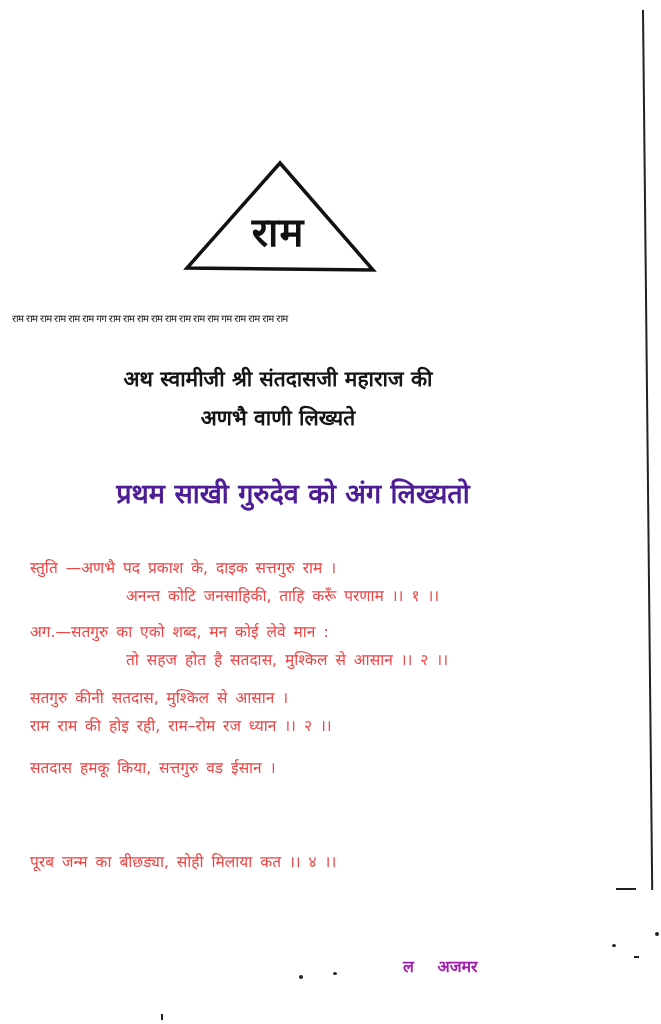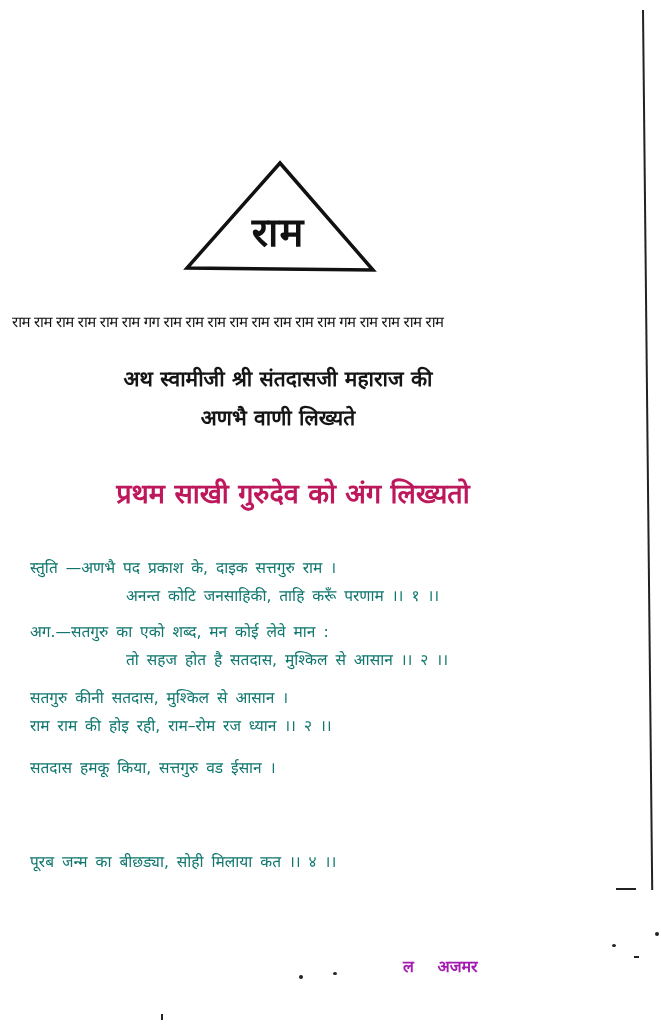--- a/index.html
+++ b/index.html
@@ -8,34 +8,34 @@
       font-family: "DejaVu Sans", sans-serif; color: #111;
     }
     .page { position: absolute; left: 0; top: 0; width: 661px; height: 740px; }
     .triangle { position: absolute; left: 183px; top: 160px; width: 194px; height: 112px; }
     .tri-label {
       position: absolute; left: 228px; top: 203px; width: 100px; text-align: center;
       font-size: 40px; font-weight: bold; letter-spacing: 1px; color: #111;
     }
     .ram-row {
       position: absolute; left: 12px; top: 311px; width: 540px; white-space: nowrap;
-      font-family: "DejaVu Serif", serif; font-size: 15px; letter-spacing: -0.6px; color: #111;
+      font-family: "DejaVu Serif", serif; font-size: 10px; letter-spacing: -0.6px; color: #111;
     }
     .heading1 {
       position: absolute; left: 0; width: 661px; text-align: center;
       font-size: 21px; font-weight: bold; color: #151515;
     }
     .h1a { top: 364px; left: 18px; width: 520px; }
     .h1b { top: 403px; left: 18px; width: 520px; }
     .heading2 {
       position: absolute; left: 38px; top: 474px; width: 510px; text-align: center;
-      font-size: 27px; font-weight: bold; color: #be185d;
+      font-size: 27px; font-weight: bold; color: #4c1d95;
     }
     .verse {
-      position: absolute; font-size: 15.5px; white-space: nowrap; color: #0f766e;
+      position: absolute; font-size: 15.5px; white-space: nowrap; color: #ef4444;
       word-spacing: 3px;
     }
     .indent { left: 82px; margin-left: 44px; }
     .flush { left: 30px; }
     .right-rule {
       position: absolute; left: 642px; top: 10px; width: 2px; height: 880px; background: #222;
       transform: rotate(-0.6deg); transform-origin: top;
     }
     .rule-foot { position: absolute; left: 616px; top: 888px; width: 20px; height: 2px; background: #222; }
     .speck { position: absolute; background: #222; border-radius: 50%; }

